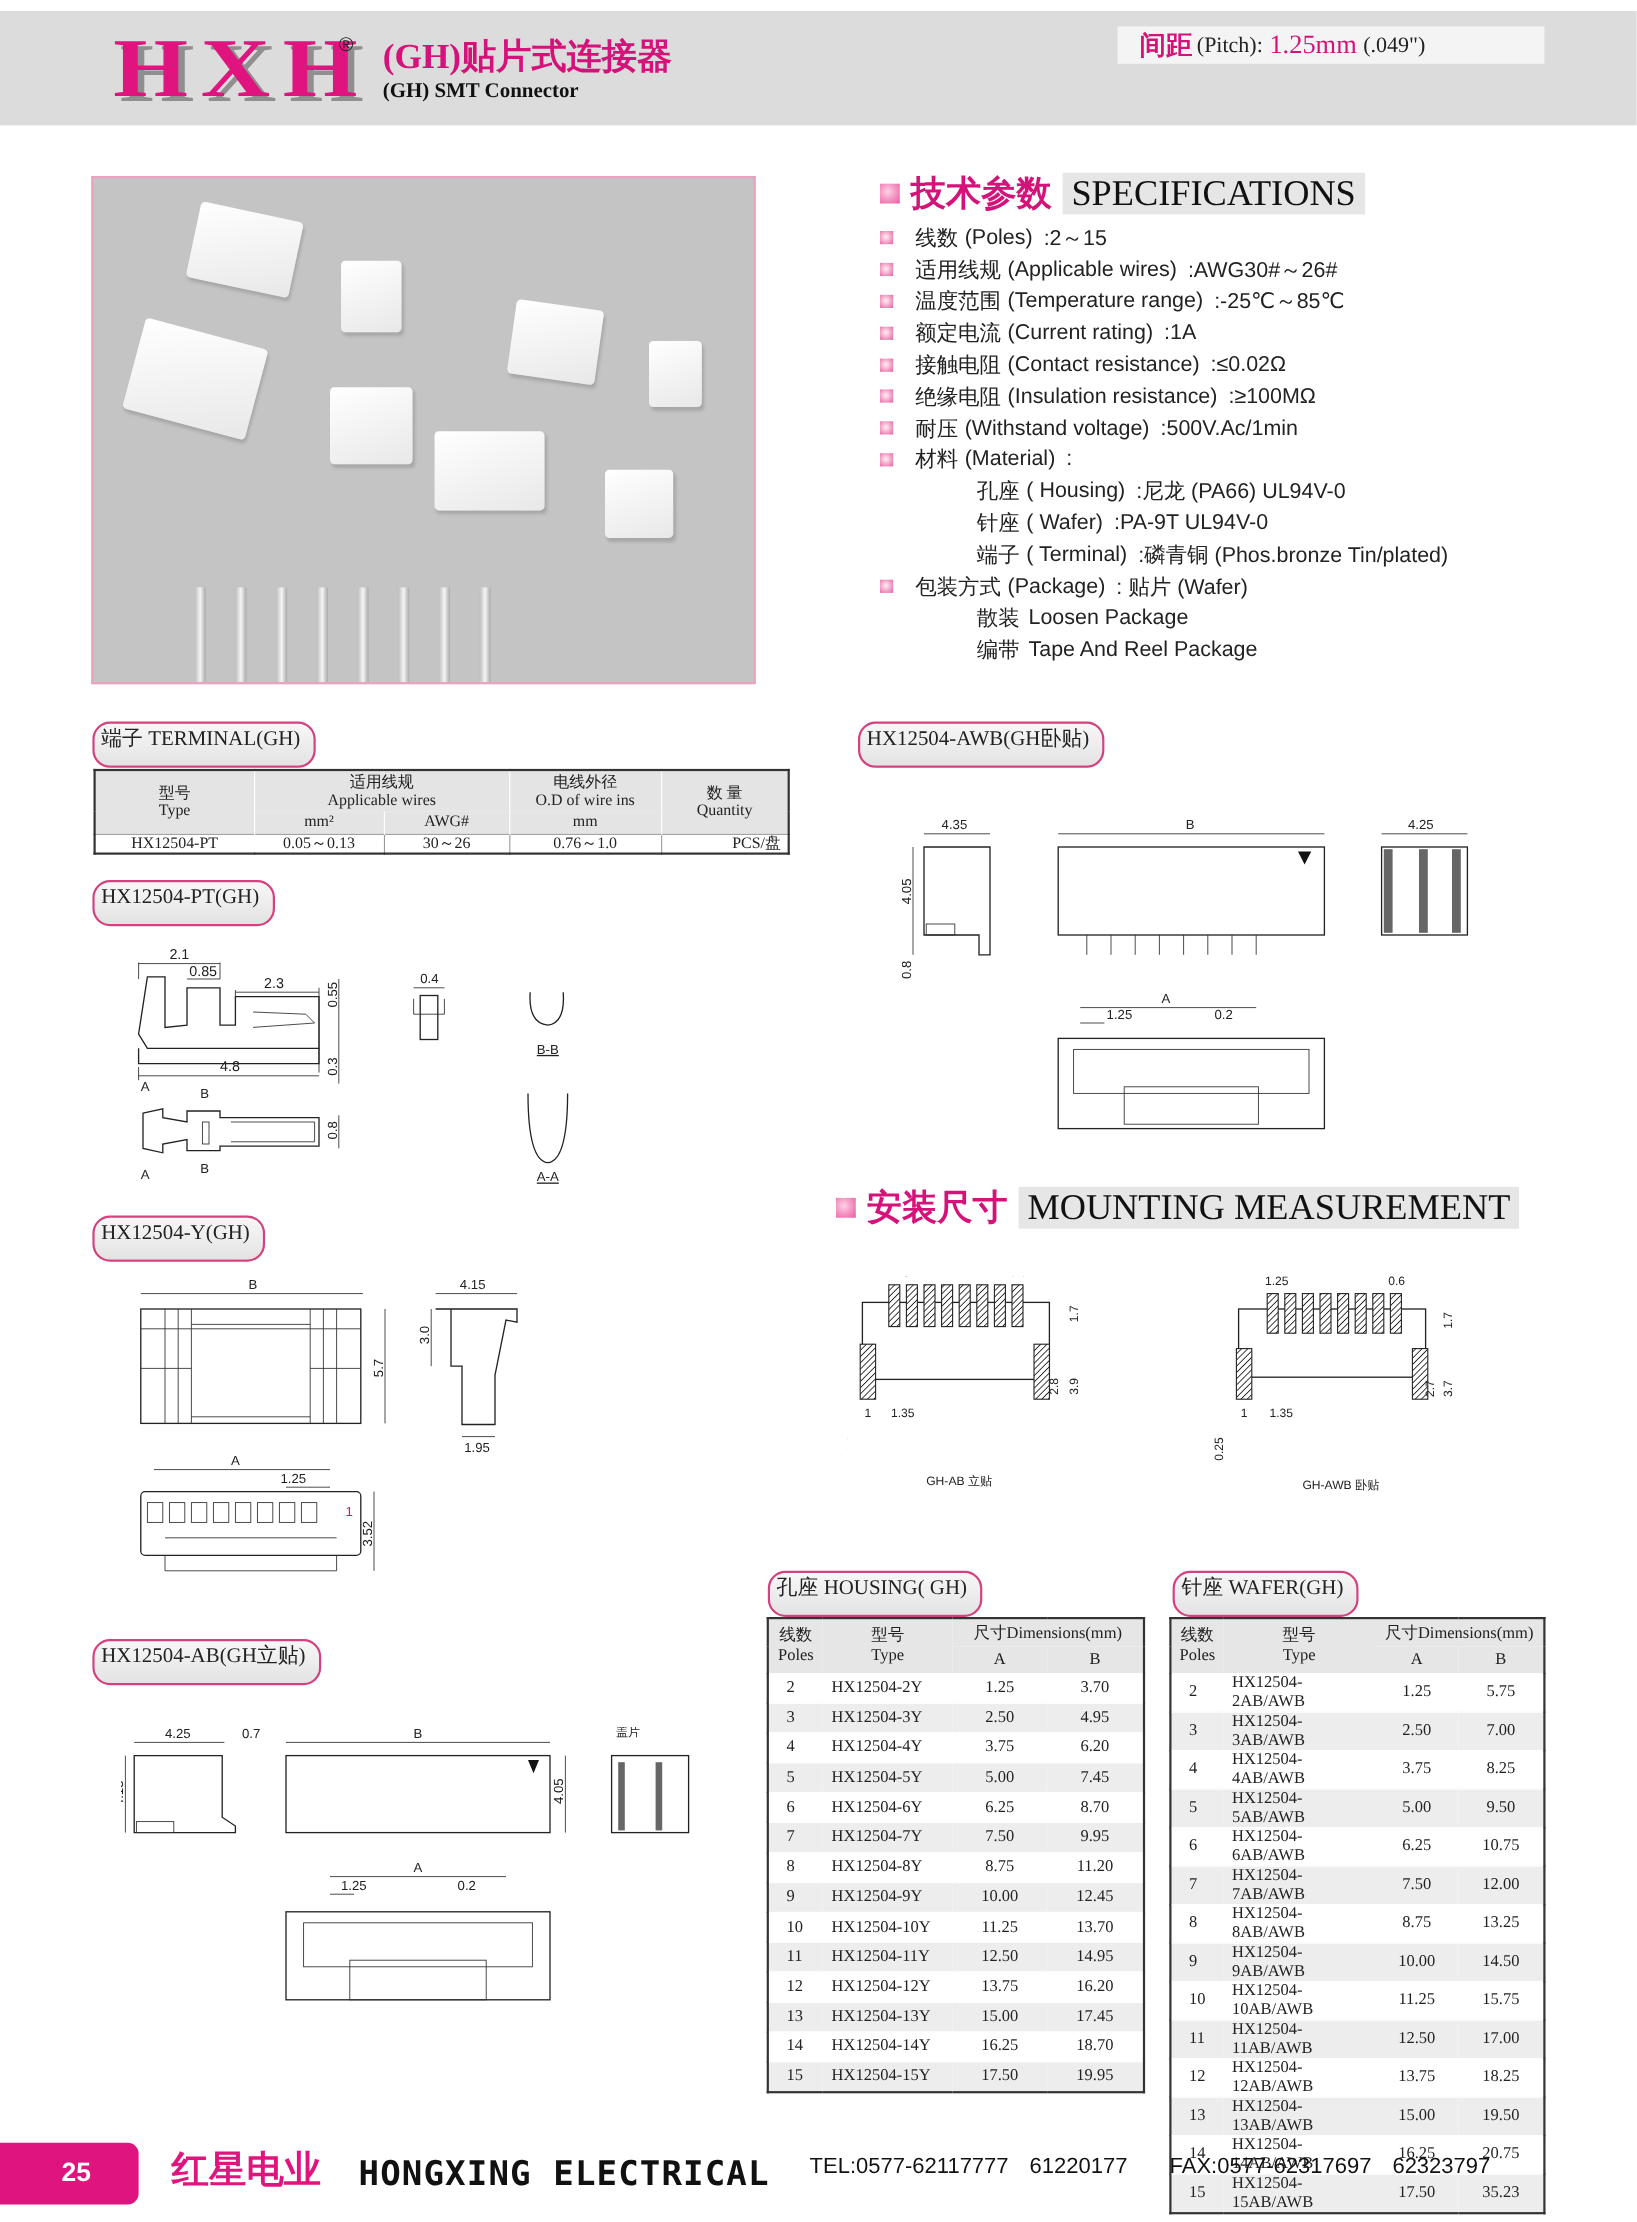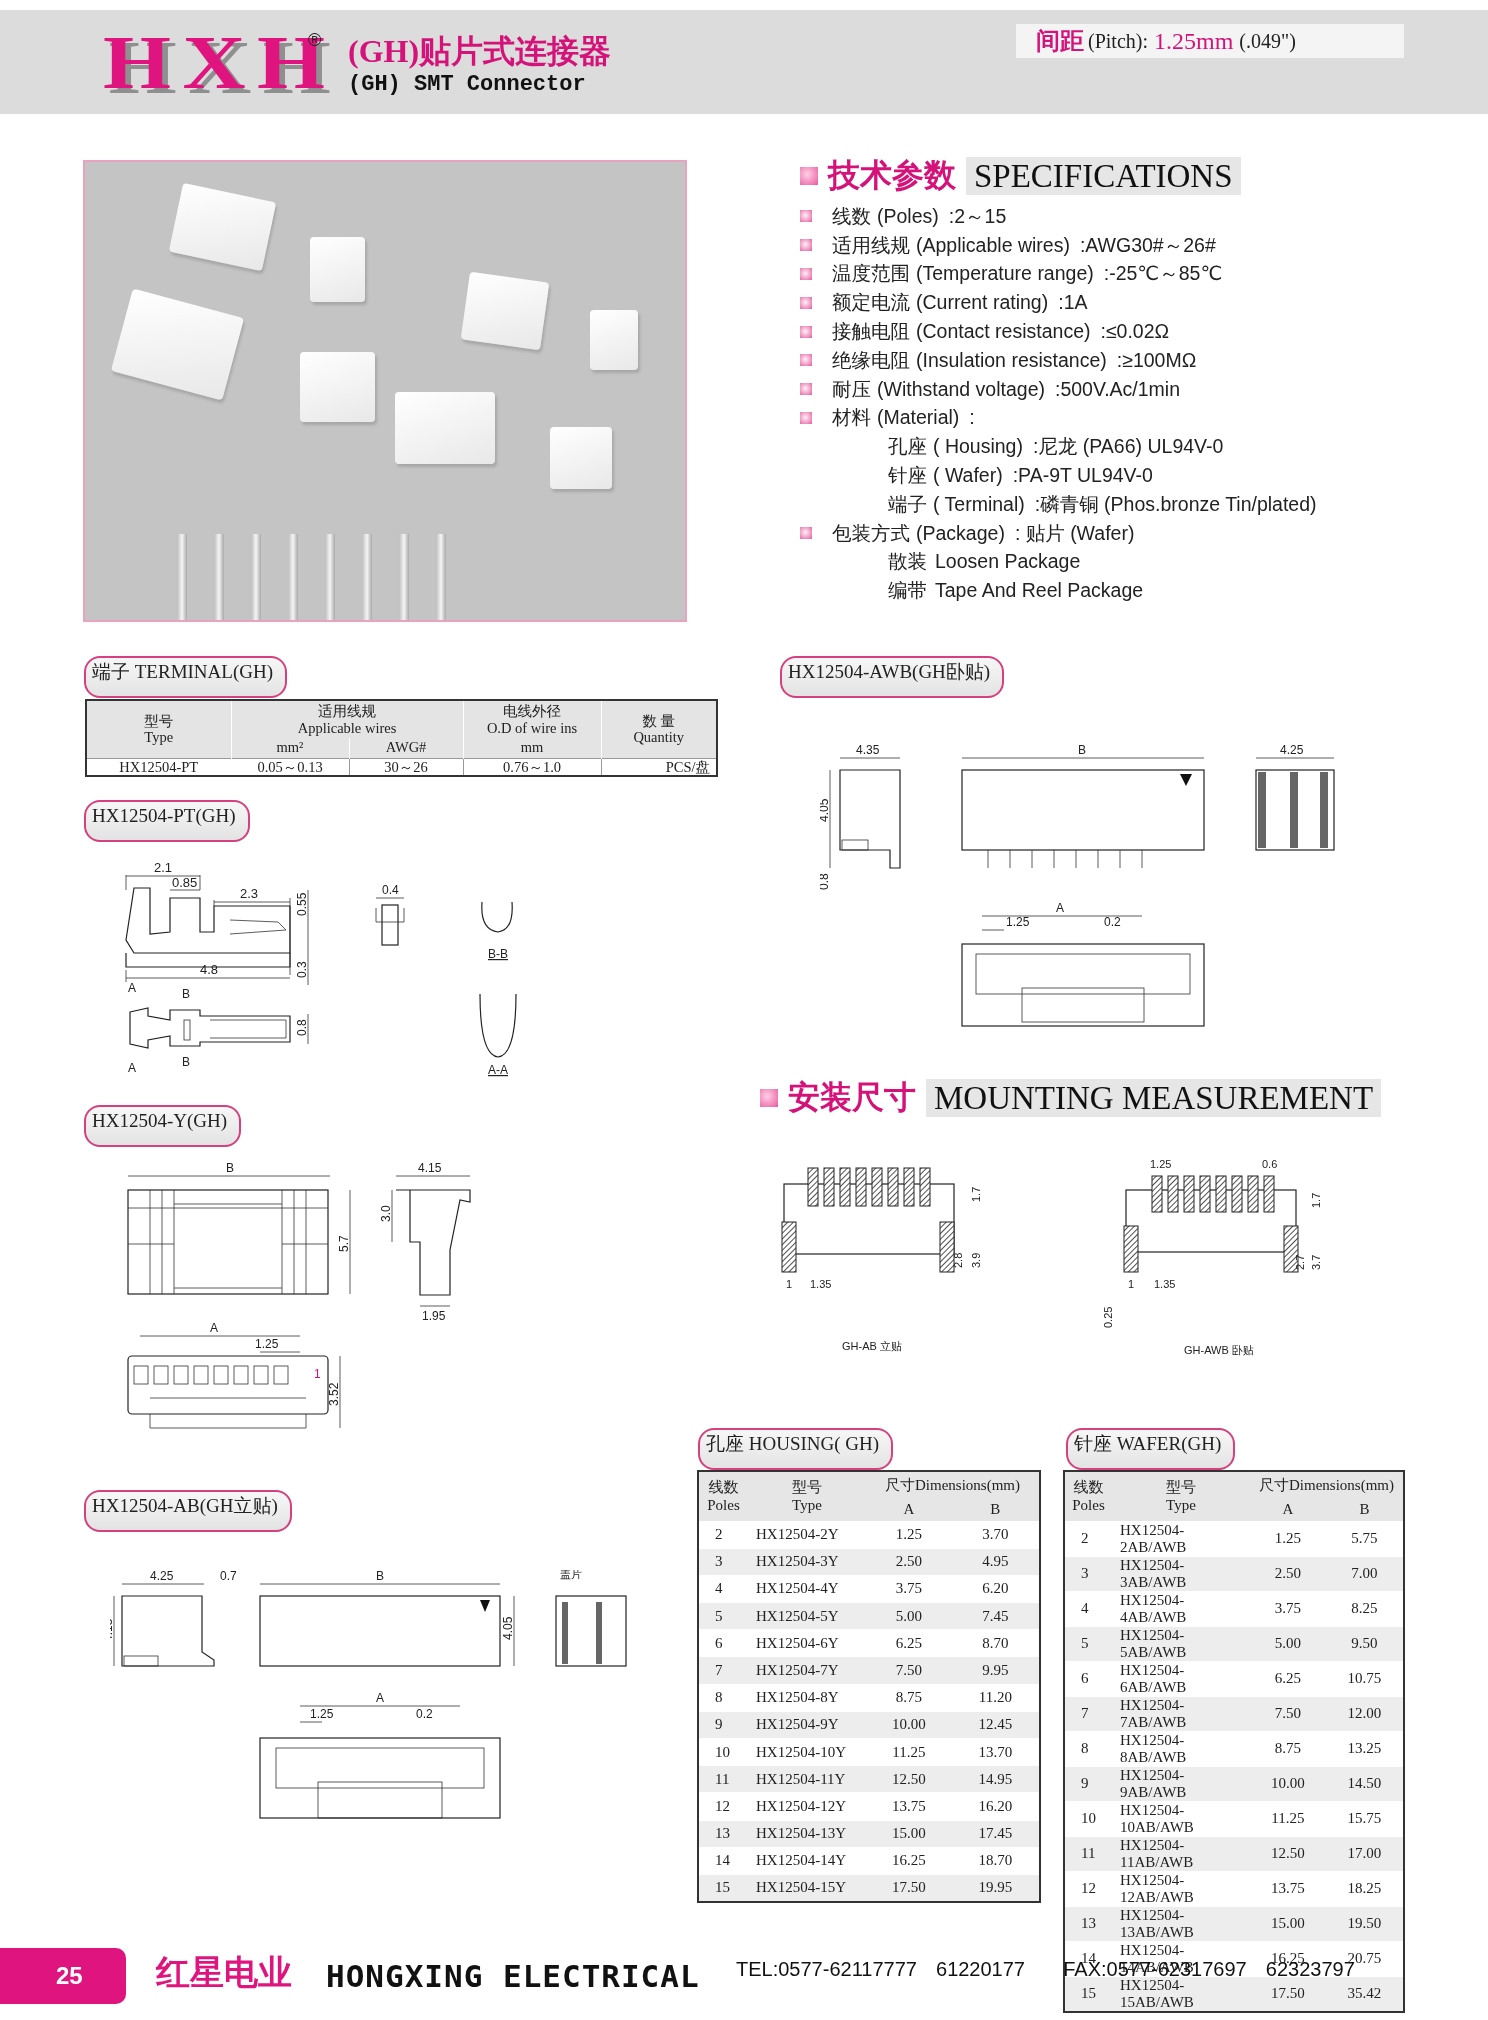--- a/index.html
+++ b/index.html
@@ -5,21 +5,21 @@
   * { box-sizing: border-box; margin: 0; padding: 0; }
   html, body { width: 1488px; height: 2020px; background: #ffffff; overflow: hidden; }
   body { position: relative; font-family: "Liberation Sans", "DejaVu Sans", sans-serif; color: #222; }
   .abs { position: absolute; }
 
   
   .header { left: 0; top: 10px; width: 1488px; height: 104px; background: #dcdcdc; }
   .logo { left: 103px; top: 24px; font-family: "Liberation Serif", "DejaVu Serif", serif; font-weight: bold; font-size: 76px; letter-spacing: 10px; color: #e0147f; text-shadow: 5px 5px 0 #8f8f8f; line-height: 1; transform: scaleX(1.15); transform-origin: left; }
   .reg { left: 308px; top: 30px; font-size: 18px; color: #222; }
   .title-cn { left: 348px; top: 30px; font-size: 32px; font-weight: bold; color: #d5127a; font-family: "Liberation Serif", "DejaVu Serif", serif; }
-  .title-en { left: 348px; top: 72px; font-size: 22px; font-weight: bold; color: #111; font-family: Liberation Mono, monospace; }
+  .title-en { left: 348px; top: 72px; font-size: 19px; font-weight: bold; color: #111; font-family: Liberation Serif, serif; }
   .pitch-box { left: 1016px; top: 24px; width: 388px; height: 34px; background: #f4f4f4; display: flex; align-items: center; padding-left: 20px; font-family: "Liberation Serif", "DejaVu Serif", serif; font-size: 20px; white-space: nowrap; }
   .pitch-box .cn { color: #d5127a; font-size: 24px; font-weight: bold; font-family: "DejaVu Sans", sans-serif; }
   .pitch-box .val { color: #d5127a; font-size: 24px; margin: 0 6px; }
 
   
   .photo { left: 83px; top: 160px; width: 604px; height: 462px; background: #c4c4c4; border: 2px solid #e9a3c1; overflow: hidden; }
   .pc { position: absolute; background: linear-gradient(160deg, #ffffff, #e8e8e8); border-radius: 4px; box-shadow: 2px 3px 3px rgba(0,0,0,0.15); }
   .term { position: absolute; top: 372px; width: 10px; height: 122px; background: linear-gradient(90deg,#bdbdbd,#f5f5f5,#a9a9a9); }
 
   
@@ -604,21 +604,21 @@
       <tr>
         <td class="left">14</td>
         <td class="left" style="padding-left: 8px;">HX12504-14AB/AWB</td>
         <td>16.25</td>
         <td>20.75</td>
       </tr>
       <tr>
         <td class="left">15</td>
         <td class="left" style="padding-left: 8px;">HX12504-15AB/AWB</td>
         <td>17.50</td>
-        <td>35.42</td>
+        <td>35.23</td>
       </tr>
     </tbody>
 </table>
 
 <div class="abs pagebox">25</div>
 <div class="abs brand-cn">红星电业</div>
 <div class="abs brand-en">HONGXING ELECTRICAL</div>
 <div class="abs contact">TEL:0577-62117777  61220177    FAX:0577-62317697  62323797</div>
 
 </body></html>

